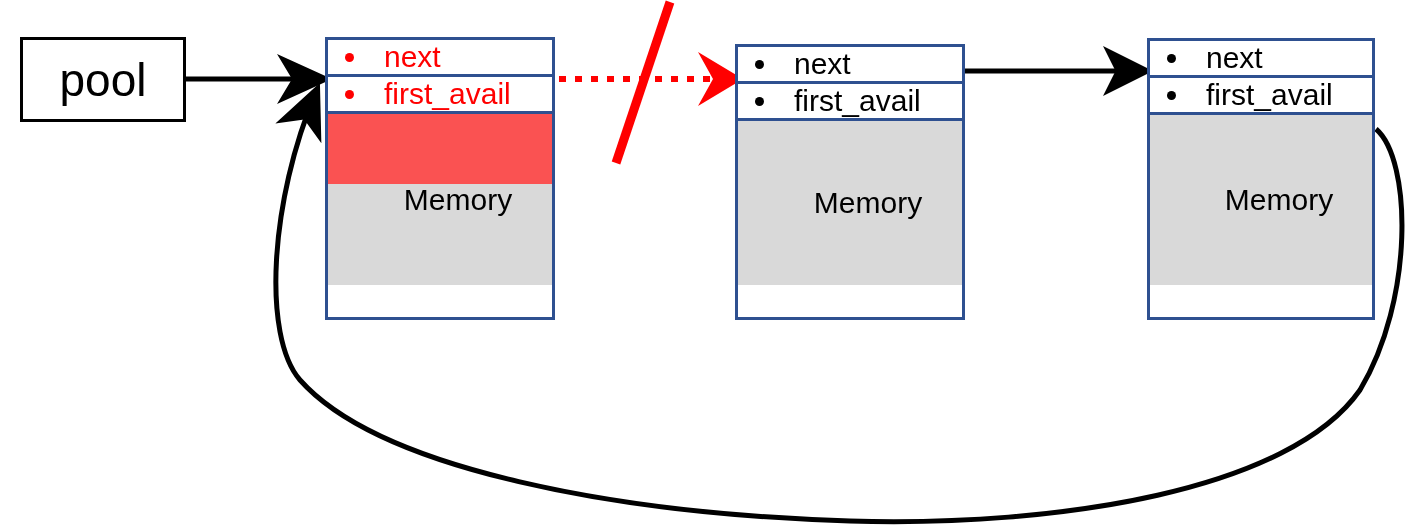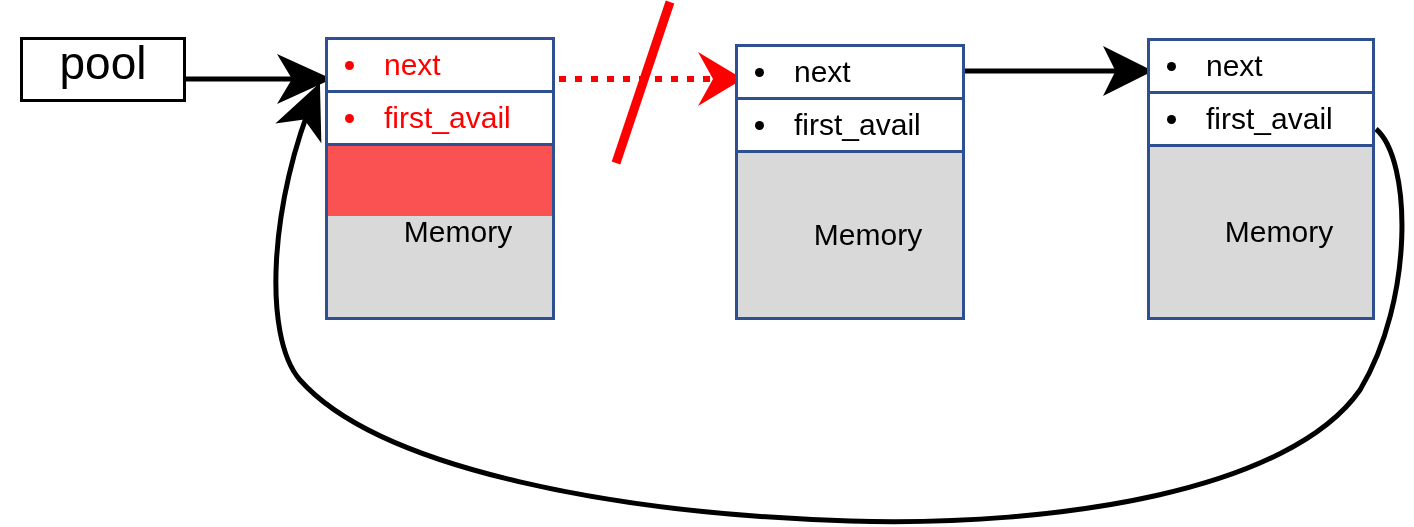--- a/index.html
+++ b/index.html
@@ -23,45 +23,46 @@
     height: 527px;
     pointer-events: none;
   }
 
   
   .pool-box {
     position: absolute;
     left: 20px;
     top: 37px;
     width: 166px;
-    height: 65px;
+    height: 85px;
     border: 3px solid #000000;
     background: transparent;
     box-sizing: border-box;
     display: flex;
+    align-items: center;
     justify-content: center;
   }
   .pool-label {
     font-size: 46px;
     color: #000000;
     line-height: 1;
     letter-spacing: 0px;
   }
 
   
   .node {
     position: absolute;
     box-sizing: border-box;
     border: 3px solid #2E5090;
     background: #ffffff;
   }
   .node-row {
     position: relative;
     box-sizing: border-box;
-    height: 53px;
+    height: 37px;
     background: #ffffff;
     display: flex;
     align-items: center;
   }
   .node-row.divider {
     border-bottom: 3px solid #2E5090;
   }
   .row-bullet {
     display: inline-block;
     width: 9px;

